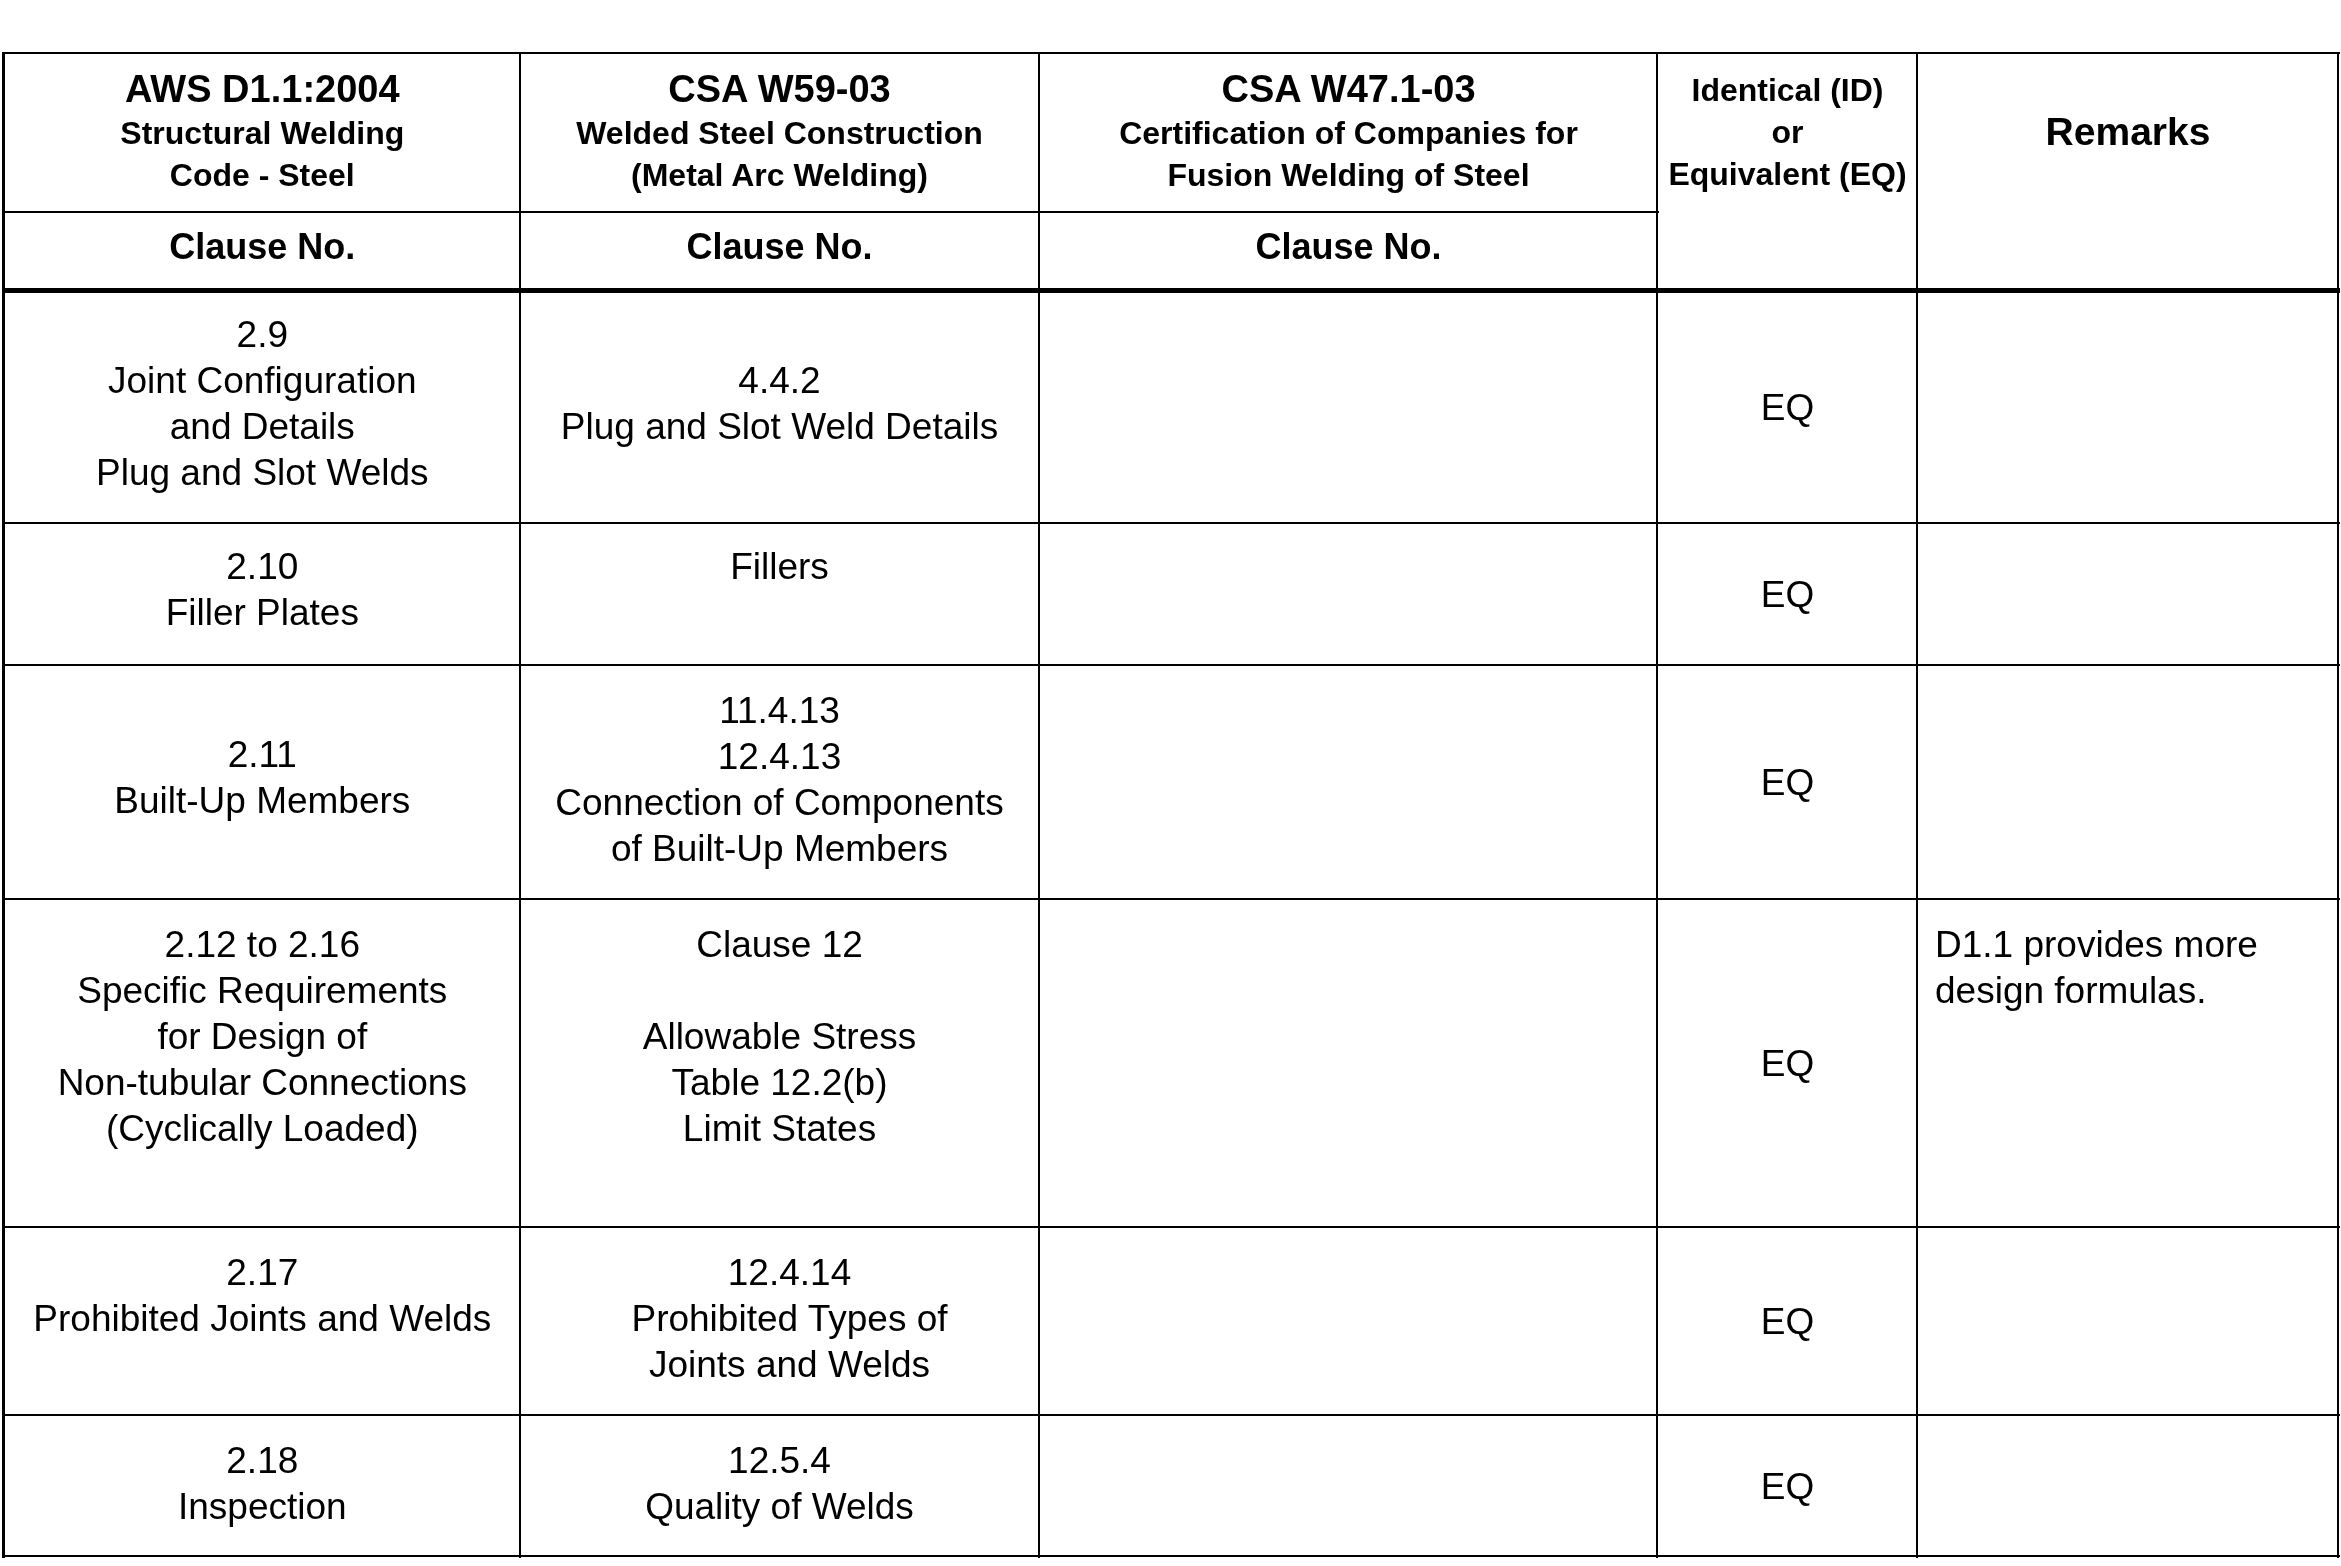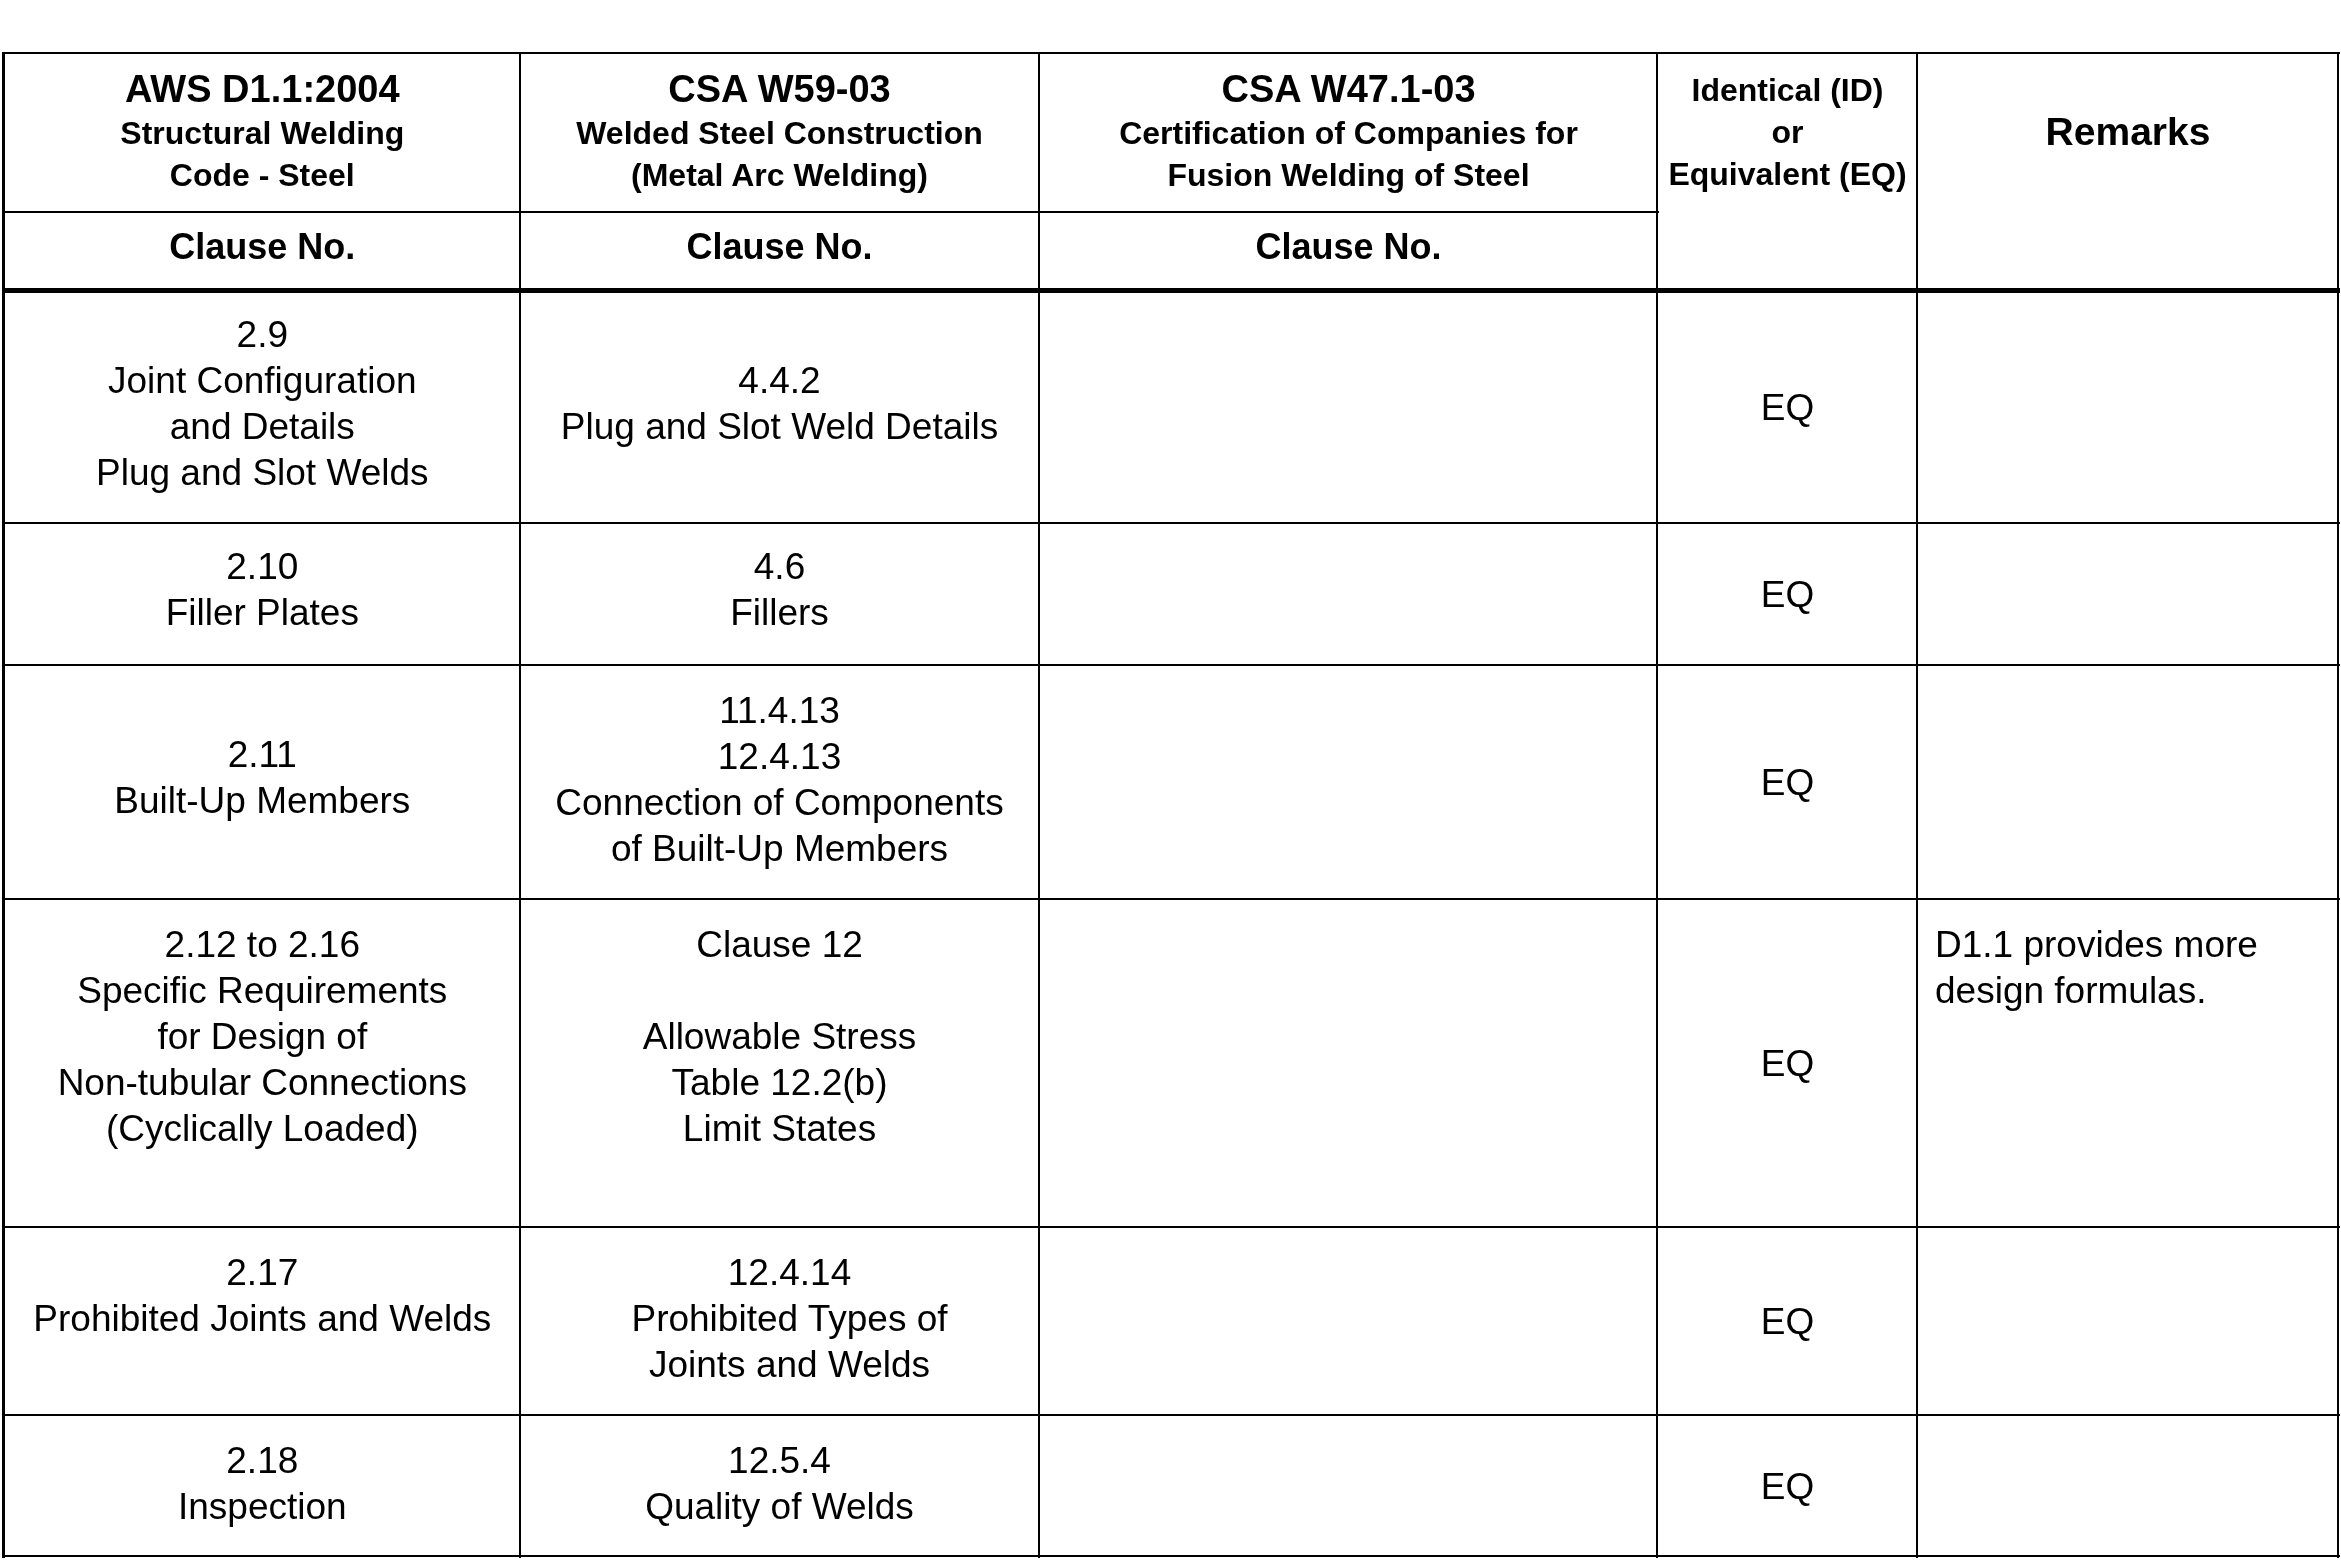--- a/index.html
+++ b/index.html
@@ -88,21 +88,20 @@
   </div>
   <div class="cell center-v" style="left:1659px; top:293px; width:257px; height:230px;">
     <div class="body-line">EQ</div>
   </div>
 
   <div class="cell" style="left:4.8px; top:544px; width:515px;">
     <div class="body-line">2.10</div>
     <div class="body-line">Filler Plates</div>
   </div>
   <div class="cell" style="left:521px; top:544px; width:517px;">
-    <div class="body-line">4.6</div>
     <div class="body-line">Fillers</div>
   </div>
   <div class="cell center-v" style="left:1659px; top:525px; width:257px; height:140px;">
     <div class="body-line">EQ</div>
   </div>
 
   <div class="cell" style="left:4.8px; top:688px; width:515px;margin-top:44px;">
     <div class="body-line">2.11</div>
     <div class="body-line">Built-Up Members</div>
   </div>

